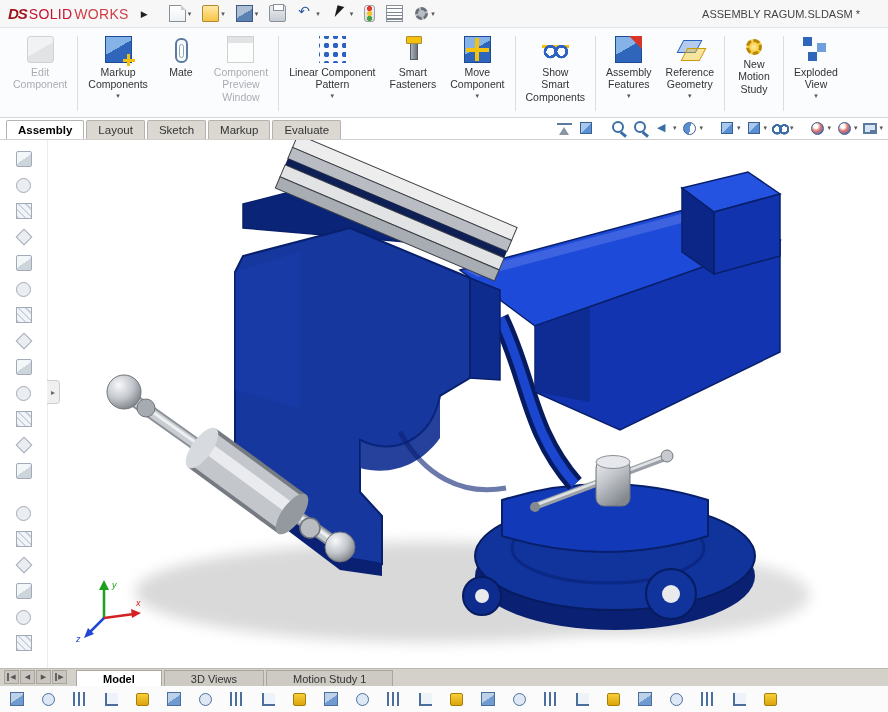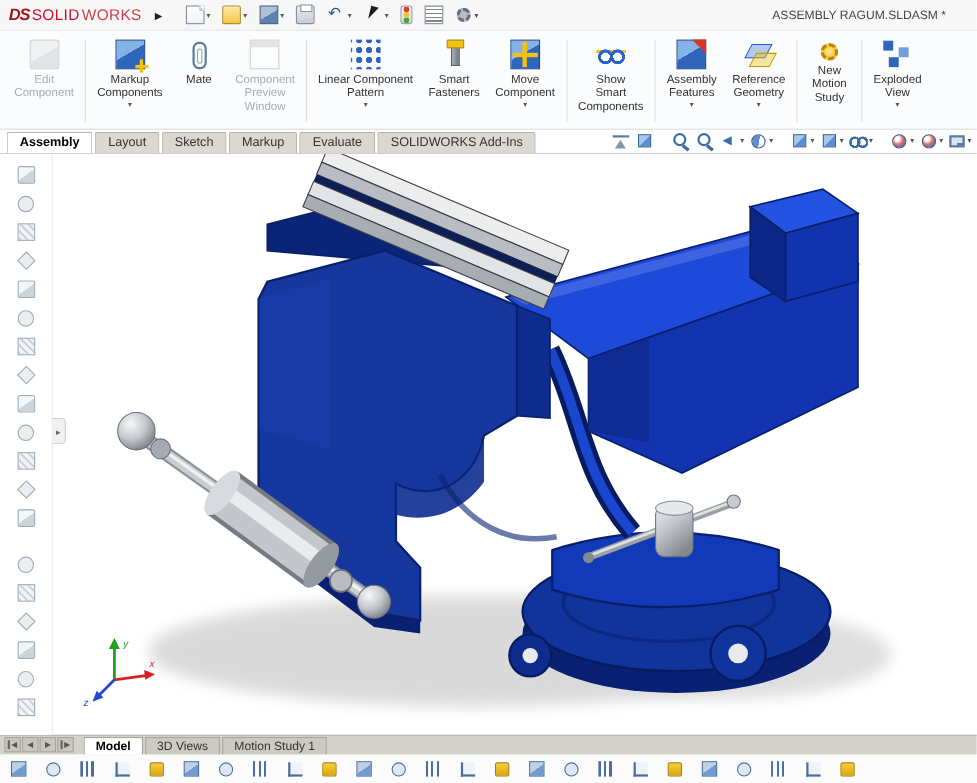--- a/index.html
+++ b/index.html
@@ -97,21 +97,21 @@
   .lt-d{width:12px;height:12px;border:1.5px solid #a2abb5;background:#eaeef3;transform:rotate(45deg)}
   #flyarrow{position:absolute;left:47px;top:240px;z-index:4;width:13px;height:24px;background:#f0f0f0;border:1px solid #cfcfcf;border-left:none;border-radius:0 4px 4px 0;font-size:8px;color:#666;display:flex;align-items:center;justify-content:center;cursor:default}
   #model-svg text{font-family:"Liberation Sans",sans-serif;font-size:9px;font-style:italic}
 
   
   #bottomtabs{position:absolute;top:668px;left:0;width:100%;height:18px;background:#d4d1cb;border-top:1px solid #bdbab4;display:flex;align-items:flex-end;padding-left:4px}
   #btnav{display:flex;align-items:center;height:18px}
   .bnav{width:15px;height:14px;font-size:7px;color:#555;background:#c9c6c0;border:1px solid #a9a6a0;display:flex;align-items:center;justify-content:center;margin-right:1px;cursor:default}
   .bnav.edge::before{content:"";width:2px;height:8px;background:#666;margin-right:1px}
   #btabs{display:flex;align-items:flex-end;margin-left:8px}
-  .btab{font-size:11px;color:#333;background:#cdcac4;border:1px solid #a9a6a0;border-bottom:none;padding:2px 10px 1px;margin-right:2px;white-space:nowrap;cursor:default}
+  .btab{font-size:11px;color:#333;background:#cdcac4;border:1px solid #a9a6a0;border-bottom:none;padding:2px 26px 1px;margin-right:2px;white-space:nowrap;cursor:default}
   .btab.active{background:#fff;font-weight:bold;color:#000}
 
   
   #statusbar{position:absolute;top:686px;left:0;width:100%;height:26px;background:#fbfbfb;display:flex;align-items:center;gap:18px;padding:0 10px;overflow:hidden}
   .stbtn{background:none;border:none;display:flex;cursor:default}
   .st-a{width:14px;height:14px;background:linear-gradient(145deg,#bcd0e8 50%,#6f9bd1 50%);border:1px solid #4a6f9d}
   .st-b{width:13px;height:13px;border:1.5px solid #4a6f9d;border-radius:50%;background:#dde8f4}
   .st-c{width:14px;height:14px;background:repeating-linear-gradient(90deg,#4a6f9d 0 2px,rgba(0,0,0,0) 2px 5px)}
   .st-d{width:13px;height:13px;border-left:2.5px solid #4a6f9d;border-bottom:2.5px solid #4a6f9d;background:#eef3f9}
   .st-e{width:13px;height:13px;background:linear-gradient(#f7cf3a,#dca50c);border:1px solid #a57f08;border-radius:2px}
@@ -267,21 +267,20 @@
       </div>
     </div>
 
   <div id="tabrow">
     <div id="ctabs">
         <div class="ctab active">Assembly</div>
         <div class="ctab">Layout</div>
         <div class="ctab">Sketch</div>
         <div class="ctab">Markup</div>
         <div class="ctab">Evaluate</div>
-        <div class="ctab">SOLIDWORKS Add-Ins</div>
       </div>
     <div id="headsup">
         <button class="hub">
           <span class="hu hu-scales"></span>
         </button>
         <button class="hub">
           <span class="hu hu-cube"></span>
         </button>
         <button class="hub gap">
           <span class="hu hu-mag"></span>

